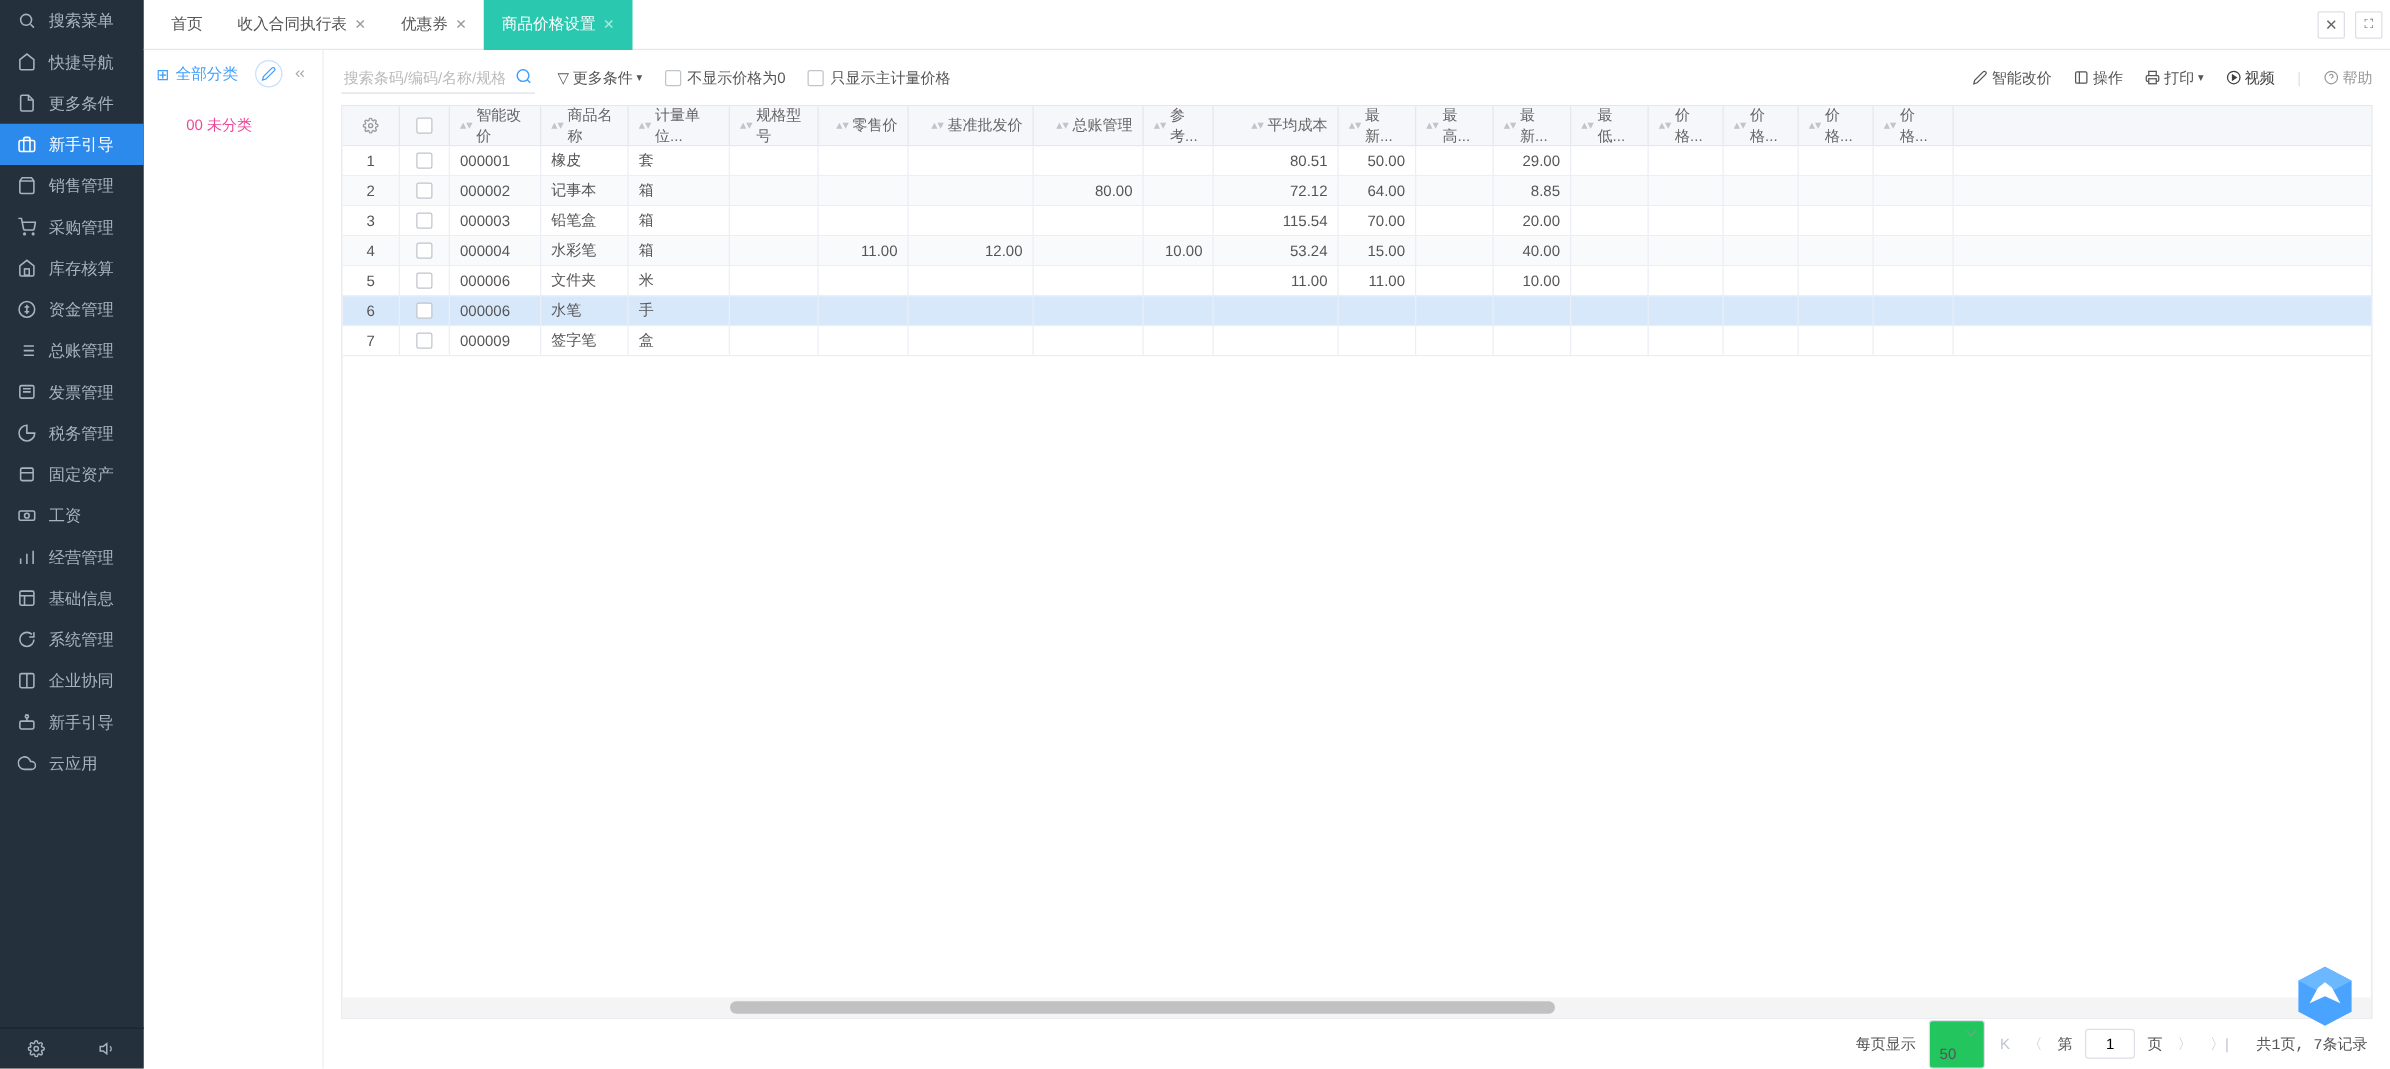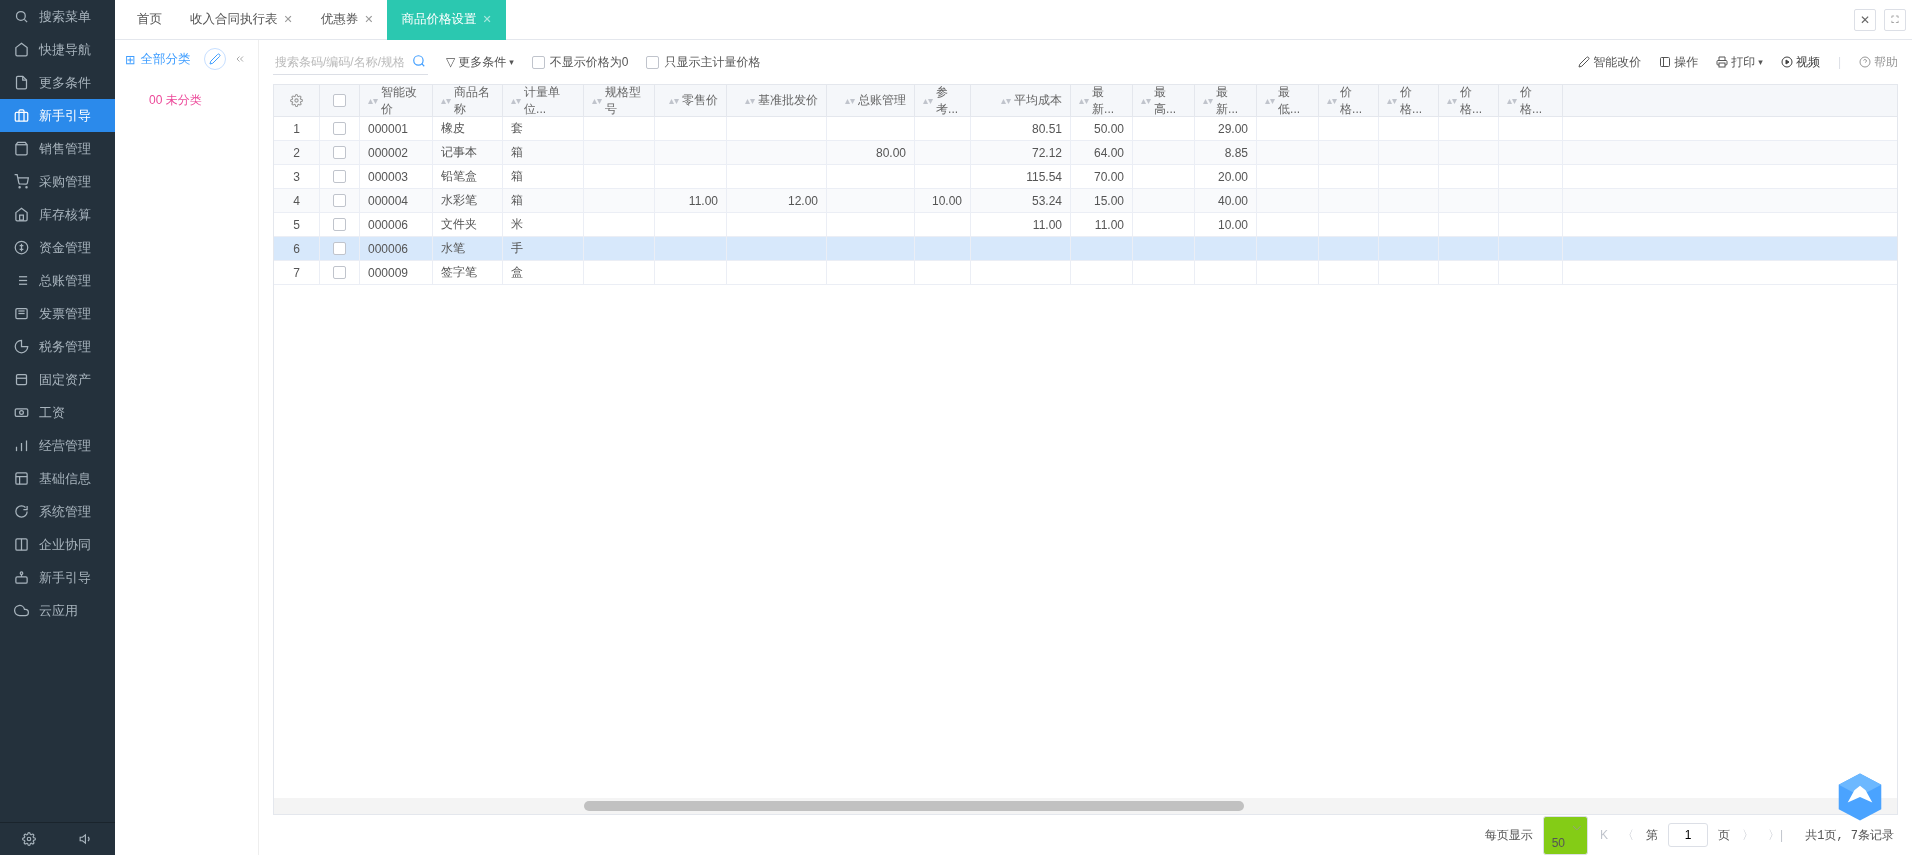--- a/index.html
+++ b/index.html
@@ -85,21 +85,21 @@
     .col-p1 { width: 60px; }
     .col-p2 { width: 60px; }
     .col-p3 { width: 60px; }
     .col-p4 { width: 64px; }
     
     .hscroll-track { height: 16px; background: #f4f4f4; position: relative; }
     .hscroll-thumb { position: absolute; left: 310px; width: 660px; height: 10px; top: 3px; background: #c1c1c1; border-radius: 5px; }
     
     
     .pagination { height: 40px; display: flex; align-items: center; justify-content: flex-end; gap: 10px; font-size: 12px; color: #555; padding-right: 4px; }
-    .page-select { border: 1px solid #dcdfe6; border-radius: 3px; padding: 19px 22px 4px 8px; font-size:12px; position:relative; background:#84cc16; cursor:pointer; }
+    .page-select { border: 1px solid #dcdfe6; border-radius: 3px; padding: 19px 22px 4px 8px; font-size:12px; position:relative; background:#22c55e; cursor:pointer; }
     .page-select::after { content:"⌵"; position:absolute; right:6px; top:3px; color:#999; font-size:11px; }
     .page-btn { color: #c0c4cc; cursor: pointer; font-size: 12px; padding: 0 2px; }
     .page-input { width: 40px; border: 1px solid #dcdfe6; border-radius: 3px; padding: 4px; text-align: center; font-size:12px; }
     
     
     .assistant-fab { position: absolute; right: 24px; bottom: 30px; width: 56px; height: 56px; }
     .assistant-fab svg { width: 56px; height: 56px; }
   </style>
 </head>
 <body>

